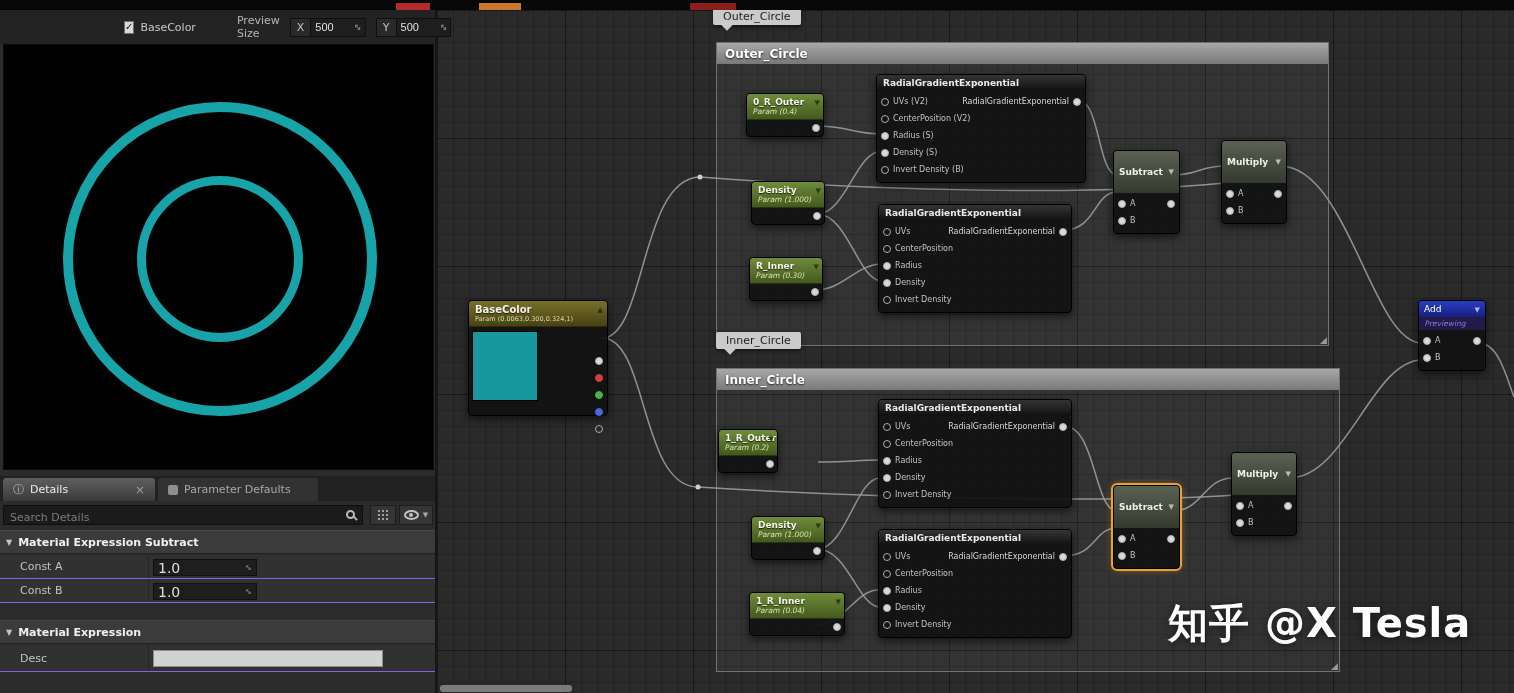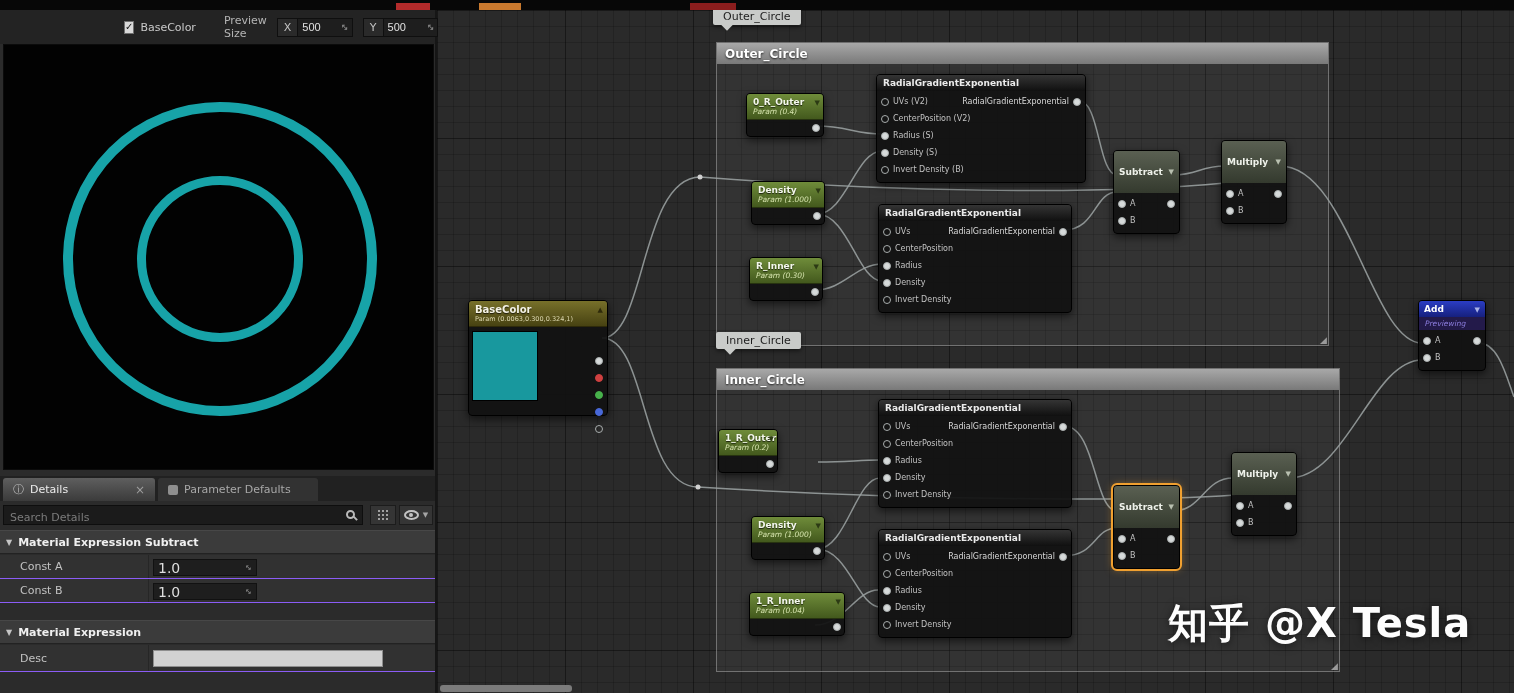--- a/index.html
+++ b/index.html
@@ -9,21 +9,21 @@
 
   
   .topstrip{position:absolute;left:0;top:0;width:1514px;height:10px;background:#070707;z-index:6}
   .tabmark{position:absolute;top:3px;height:7px;width:34px}
 
   
   .left-panel{position:absolute;left:0;top:10px;width:437px;height:683px;background:#2b2b2b;border-right:2px solid #161616;z-index:5}
   .ptoolbar{position:absolute;left:0;top:0;width:100%;height:34px;background:#232323;display:flex;align-items:center;font-size:11px;color:#c9c9c9}
   .checkbox{width:13px;height:13px;background:#d9d9d9;border:1px solid #6f6f6f;margin-left:124px;display:flex;align-items:center;justify-content:center;color:#151515;font-size:10px;font-weight:bold;line-height:1}
   .ptool-lbl{margin-left:6px}
-  .ptool-lbl2{margin-left:28px;color:#b5b5b5}
+  .ptool-lbl2{margin-left:41px;color:#b5b5b5}
   .spin{display:flex;align-items:center;background:#1e1e1e;border:1px solid #0f0f0f;height:19px;margin-left:10px;position:relative}
   .spin-label{padding:0 6px;color:#c3c3c3;font-size:11px;background:#2a2a2a;border-right:1px solid #0f0f0f;height:100%;display:flex;align-items:center}
   .spin input{width:40px;background:transparent;border:none;color:#e0e0e0;font-size:11px;padding:0 4px;font-family:Liberation Sans, sans-serif;outline:none}
   .diag{display:inline-block;transform:rotate(45deg);font-size:9px;color:#8f8f8f;margin:0 3px}
 
   .viewport{position:absolute;left:3px;top:34px;width:431px;height:426px;background:#020202;border:1px solid #0b0b0b;overflow:hidden}
   .ring{position:absolute;border-radius:50%;border-style:solid;border-color:#17a3a8}
   .ring.outer{left:59px;top:57px;width:314px;height:314px;border-width:10px}
   .ring.inner{left:133px;top:131px;width:166px;height:166px;border-width:9px}
 
@@ -96,21 +96,21 @@
   .prow{display:flex;align-items:center;height:17px;font-size:8px;color:#c2c2c2;gap:4px;position:relative;white-space:nowrap}
   .outlabel{margin-left:auto;color:#d8d8d8}
 
   .op-head{background:linear-gradient(#5a6052,#343a2e);font-size:9px;font-weight:bold;color:#eef1ea;padding:16px 5px;border-radius:3px 3px 0 0;display:flex;align-items:center}
   .op-head .hdr-arrow{margin-left:auto;font-size:7px;color:#b9c0b0}
   .op-body{padding:2px 4px 4px}
   .op .prow{height:17px}
   .op .pin.outp{margin-left:auto}
   .node.selected{outline:2px solid #f0a030;box-shadow:0 0 8px rgba(240,160,48,.55)}
 
-  .add-head{background:linear-gradient(#2b3dc4,#16207e);font-size:9px;font-weight:bold;color:#fff;padding:3px 5px;border-radius:3px 3px 0 0;display:flex;align-items:flex-end}
+  .add-head{background:linear-gradient(#2b3dc4,#16207e);font-size:9px;font-weight:normal;color:#fff;padding:3px 5px;border-radius:3px 3px 0 0;display:flex;align-items:flex-end}
   .add-head .hdr-arrow{margin-left:auto;font-size:7px;color:#aab3e8}
   .previewing{background:#231a4a;color:#8d7ee0;font-size:7.5px;font-style:italic;padding:2px 6px}
 
   .bc-head{background:linear-gradient(#77702a,#474212);border-radius:3px 3px 0 0;padding:3px 16px 3px 6px;position:relative;border-bottom:1px solid #2e2a0a}
   .bc-head .t{font-size:10px;font-weight:bold;color:#f5f3e6;text-shadow:0 1px 1px rgba(0,0,0,.7)}
   .bc-head .s{font-size:6.5px;color:#ddd8b0;white-space:nowrap}
   .bc-head .hdr-arrow{position:absolute;right:4px;top:5px;font-size:7px;color:#2e2a0a}
   .bc-body{position:relative;height:88px}
   .bc-swatch{position:absolute;left:3px;top:4px;width:66px;height:70px;border:1px solid #000}
   .bc-pin{position:absolute;right:4px}

